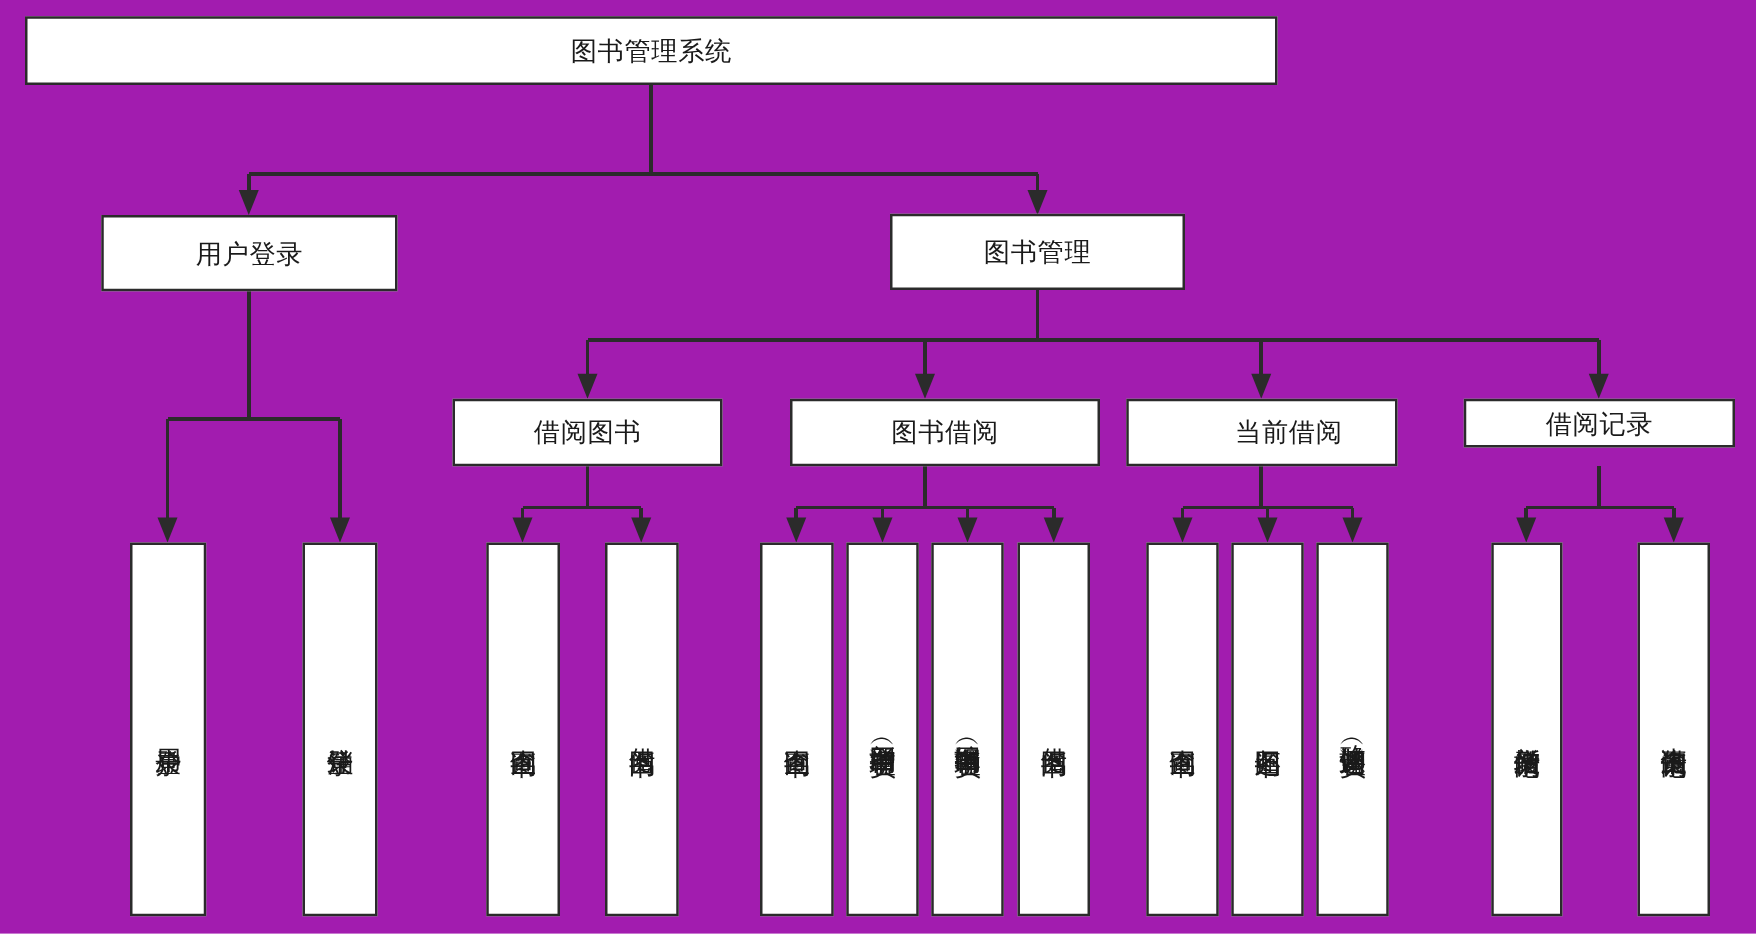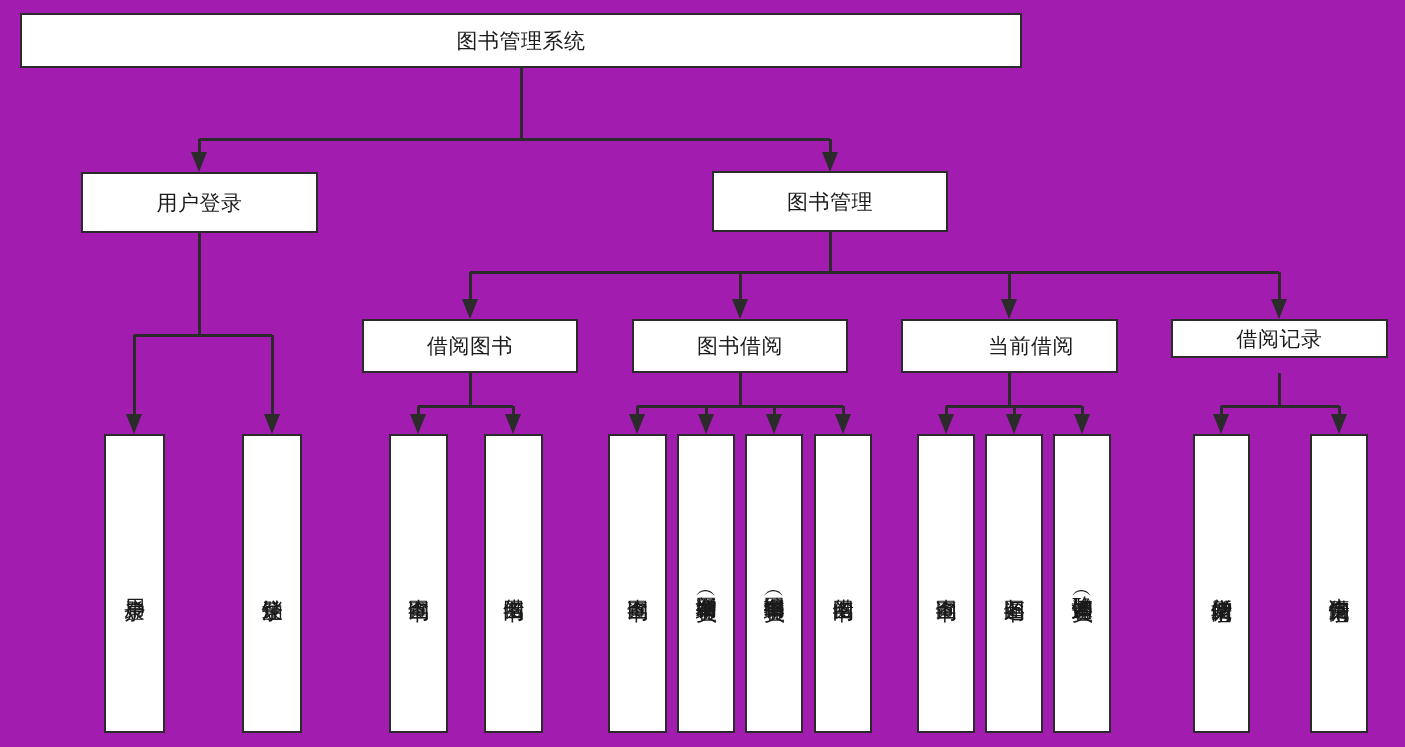--- a/index.html
+++ b/index.html
@@ -133,21 +133,21 @@
       </div>
       <div class="node-box horiz" style="left: 81px; top: 172px; width: 237px; height: 61px;">
         <span class="node-label">用户登录</span>
       </div>
       <div class="node-box horiz" style="left: 712px; top: 171px; width: 236px; height: 61px;">
         <span class="node-label">图书管理</span>
       </div>
       <div class="node-box horiz" style="left: 362px; top: 319px; width: 216px; height: 54px;">
         <span class="node-label">借阅图书</span>
       </div>
-      <div class="node-box horiz" style="left: 632px; top: 319px; width: 216px; height: 54px;">
+      <div class="node-box horiz" style="left: 632px; top: 319px; width: 248px; height: 54px;">
         <span class="node-label">图书借阅</span>
       </div>
       <div class="node-box horiz" style="left: 901px; top: 319px; width: 217px; height: 54px; padding-left: 43px;">
         <span class="node-label">当前借阅</span>
       </div>
       <div class="node-box horiz" style="left: 1171px; top: 319px; width: 217px; height: 39px;">
         <span class="node-label">借阅记录</span>
       </div>
       <div class="node-box vert" style="left: 104px; top: 434px; width: 61px; height: 299px;">
         <span class="node-label">用户登录</span>

